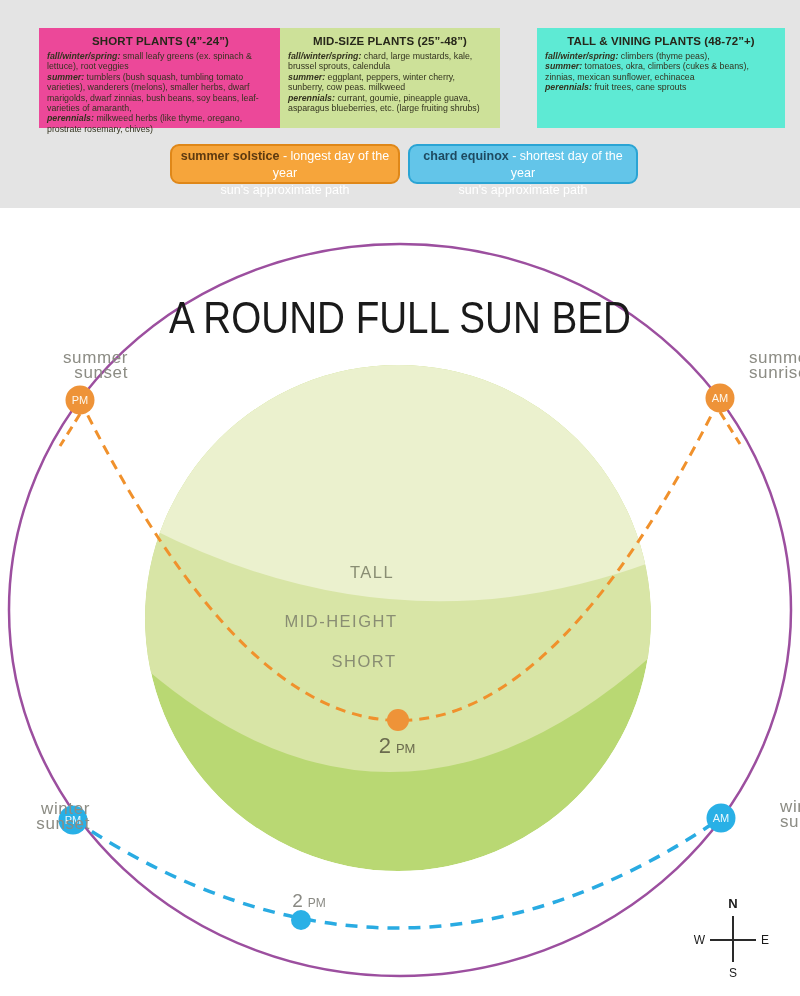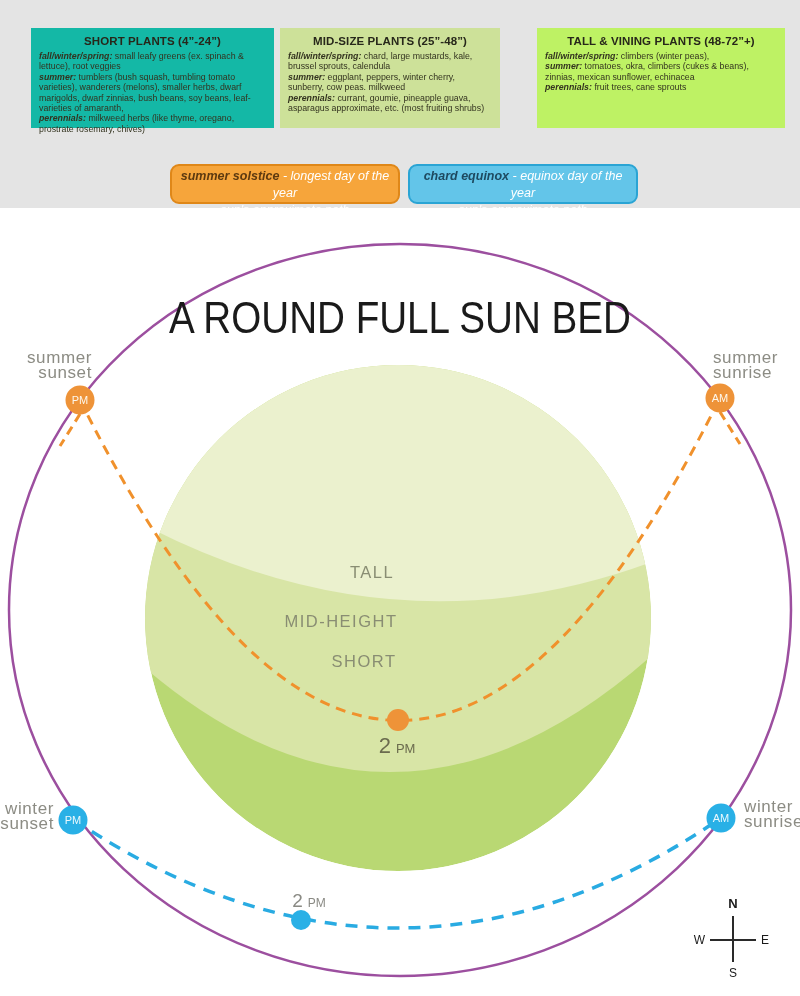--- a/index.html
+++ b/index.html
@@ -3,33 +3,33 @@
 <meta charset="utf-8">
 <style>
   html,body{margin:0;padding:0;background:#ffffff;}
   body{width:800px;height:996px;position:relative;overflow:hidden;
        font-family:"Liberation Sans",sans-serif;}
   .header{position:absolute;top:0;left:0;width:800px;height:208px;background:#e4e4e4;}
   .plant-box{position:absolute;top:28px;height:100px;box-sizing:border-box;padding:4px 8px 0;}
   .plant-box h3{margin:3px 0 4px;font-size:11.5px;text-align:center;color:#27271a;font-weight:bold;letter-spacing:0.1px;}
   .plant-box .body{font-size:8.8px;line-height:10.4px;color:#33331f;}
   .plant-box .lead{font-weight:bold;font-style:italic;}
-  .box-short{left:31px;width:243px;background:#14b8a6;}
+  .box-short{left:39px;width:243px;background:#ec4899;}
   .box-mid{left:280px;width:220px;background:#cde199;}
-  .box-tall{left:537px;width:248px;background:#bef264;}
-  .legend{position:absolute;top:164px;width:230px;height:40px;box-sizing:border-box;
-          border-radius:9px;border:2px solid;text-align:center;font-size:12.5px;line-height:17px;padding-top:2px;font-style:italic;}
+  .box-tall{left:537px;width:248px;background:#5eead4;}
+  .legend{position:absolute;top:144px;width:230px;height:40px;box-sizing:border-box;
+          border-radius:9px;border:2px solid;text-align:center;font-size:12.5px;line-height:17px;padding-top:2px;}
   .legend-summer{left:170px;background:#f6a53b;border-color:#df8718;}
   .legend-winter{left:408px;background:#63c5e9;border-color:#2aa4d4;}
   .legend .term{font-weight:bold;}
   .legend-summer .term{color:#5d3a10;}
   .legend-winter .term{color:#1e4a60;}
   .legend .rest,.legend .line2{color:#ffffff;}
   .diagram-svg{position:absolute;top:208px;left:0;}
-  .side-label{position:absolute;font-size:17px;line-height:15px;letter-spacing:0.6px;color:#8c8c84;}
+  .side-label{position:absolute;font-size:17px;line-height:15px;letter-spacing:0.6px;color:#8c8c84;padding-left:36px;}
   .side-label.right-al{text-align:right;}
 </style>
 </head>
 <body>
 
 <div class="header">
 
   <div class="plant-box box-short">
     <h3>SHORT PLANTS (4”-24”)</h3>
     <div class="body">
@@ -37,40 +37,40 @@
       <span class="lead">summer:</span><span> tumblers (bush squash, tumbling tomato varieties), wanderers (melons), smaller herbs, dwarf marigolds, dwarf zinnias, bush beans, soy beans, leaf-varieties of amaranth,</span><br>
       <span class="lead">perennials:</span><span> milkweed herbs (like thyme, oregano, prostrate rosemary, chives)</span>
     </div>
   </div>
 
   <div class="plant-box box-mid">
     <h3>MID-SIZE PLANTS (25”-48”)</h3>
     <div class="body">
       <span class="lead">fall/winter/spring:</span><span> chard, large mustards, kale, brussel sprouts, calendula</span><br>
       <span class="lead">summer:</span><span> eggplant, peppers, winter cherry, sunberry, cow peas. milkweed</span><br>
-      <span class="lead">perennials:</span><span> currant, goumie, pineapple guava, asparagus approximate, etc. (most fruiting shrubs)</span>
+      <span class="lead">perennials:</span><span> currant, goumie, pineapple guava, asparagus blueberries, etc. (large fruiting shrubs)</span>
     </div>
   </div>
 
   <div class="plant-box box-tall">
     <h3>TALL &amp; VINING PLANTS (48-72”+)</h3>
     <div class="body">
-      <span class="lead">fall/winter/spring:</span><span> climbers (winter peas),</span><br>
+      <span class="lead">fall/winter/spring:</span><span> climbers (thyme peas),</span><br>
       <span class="lead">summer:</span><span> tomatoes, okra, climbers (cukes &amp; beans), zinnias, mexican sunflower, echinacea</span><br>
       <span class="lead">perennials:</span><span> fruit trees, cane sprouts</span>
     </div>
   </div>
 
   <div class="legend legend-summer">
     <span class="term">summer solstice</span><span class="rest"> - longest day of the year</span><br>
     <span class="line2">sun's approximate path</span>
   </div>
 
   <div class="legend legend-winter">
-    <span class="term">chard equinox</span><span class="rest"> - equinox day of the year</span><br>
+    <span class="term">chard equinox</span><span class="rest"> - shortest day of the year</span><br>
     <span class="line2">sun's approximate path</span>
   </div>
 
 </div>
 
 <svg class="diagram-svg" width="800" height="788" viewBox="0 208 800 788" xmlns="http://www.w3.org/2000/svg">
 
   <defs>
     <clipPath id="bedclip">
         <circle cx="398" cy="618" r="253"></circle>

